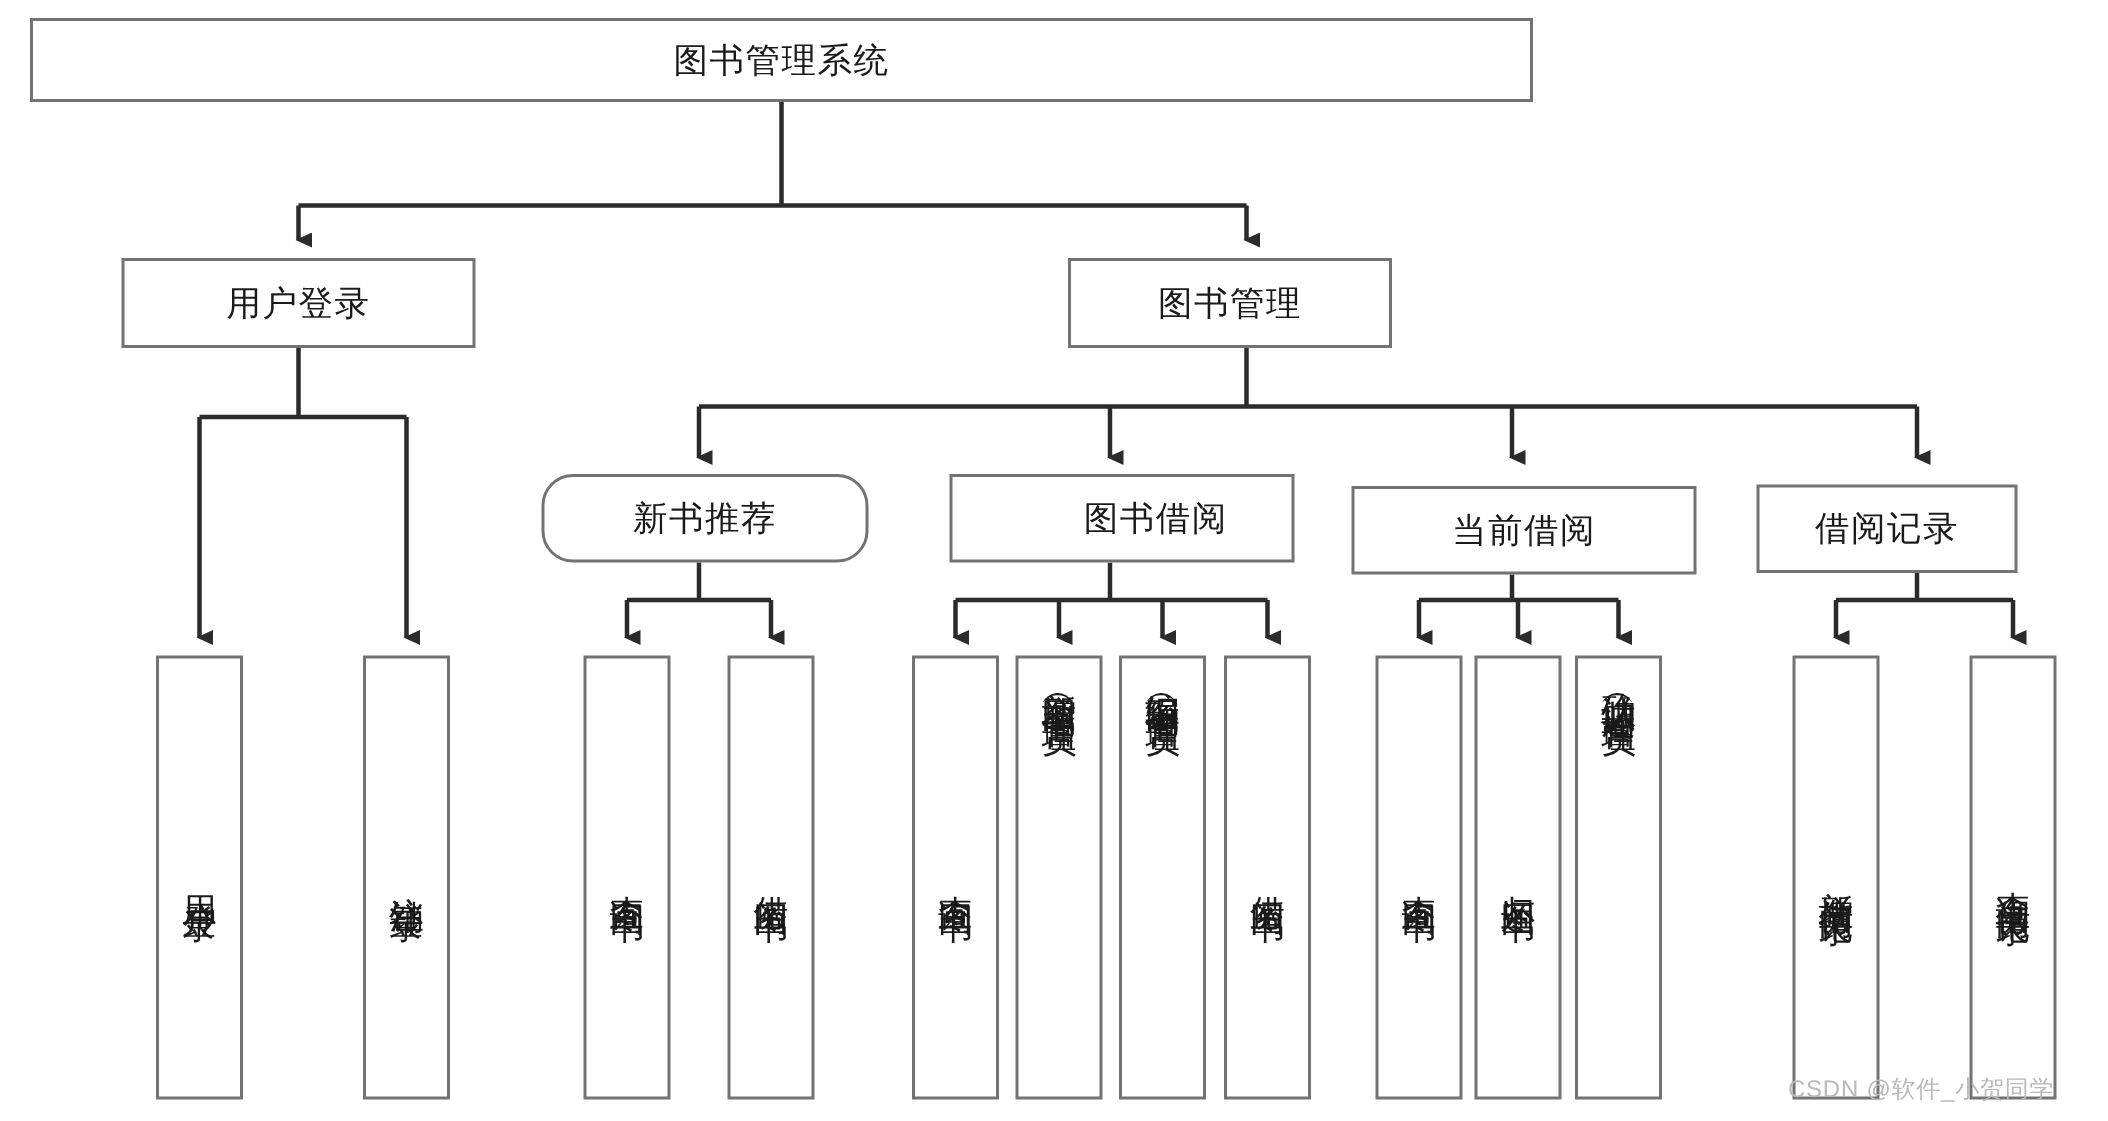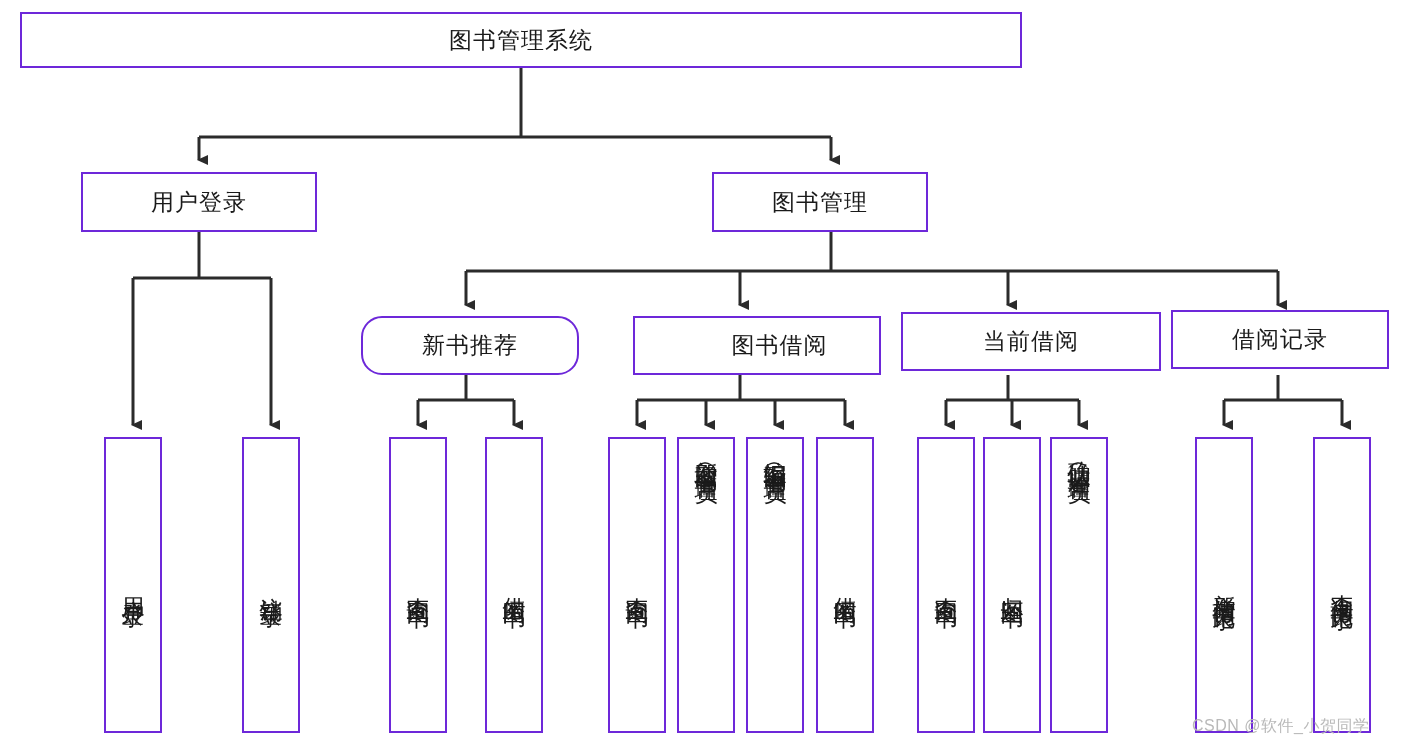--- a/index.html
+++ b/index.html
@@ -6,21 +6,21 @@
   html,body{margin:0;padding:0;background:#ffffff;}
   body{
     font-family:"Liberation Sans","DejaVu Sans",sans-serif;
     width:1405px;height:747px;overflow:hidden;
   }
   #diagram{position:relative;width:1405px;height:747px;background:#ffffff;}
   #wires{position:absolute;left:0;top:0;width:1405px;height:747px;}
   .node{
     position:absolute;
     box-sizing:border-box;
-    border:2px solid #6d28d9;
+    border:2px solid #737373;
     background:#ffffff;
     display:flex;
     align-items:center;
     justify-content:center;
     color:#1a1a1a;
   }
   .node .lbl{
     font-size:23px;
     line-height:1.15;
     letter-spacing:1px;
@@ -111,27 +111,27 @@
   <div class="node" style="left:81px;top:172px;width:236px;height:60px;">
     <span class="lbl">用户登录</span>
   </div>
   <div class="node" style="left:712px;top:172px;width:216px;height:60px;">
     <span class="lbl">图书管理</span>
   </div>
 
   <div class="node" style="left:361px;top:316px;width:218px;height:59px;border-radius:21px;">
     <span class="lbl">新书推荐</span>
   </div>
-  <div class="node" style="left:633px;top:316px;width:248px;height:59px;padding-left:45px;">
+  <div class="node" style="left:633px;top:316px;width:230px;height:59px;padding-left:45px;">
     <span class="lbl">图书借阅</span>
   </div>
-  <div class="node" style="left:901px;top:312px;width:260px;height:59px;">
+  <div class="node" style="left:901px;top:324px;width:230px;height:59px;">
     <span class="lbl">当前借阅</span>
   </div>
-  <div class="node" style="left:1171px;top:310px;width:218px;height:59px;">
+  <div class="node" style="left:1171px;top:323px;width:174px;height:59px;">
     <span class="lbl">借阅记录</span>
   </div>
 
   <div class="node vert mid" style="left:104px;top:437px;width:58px;height:296px;">
     <span class="lbl">用户登录</span>
   </div>
   <div class="node vert mid" style="left:242px;top:437px;width:58px;height:296px;">
     <span class="lbl">注销登录</span>
   </div>
 

